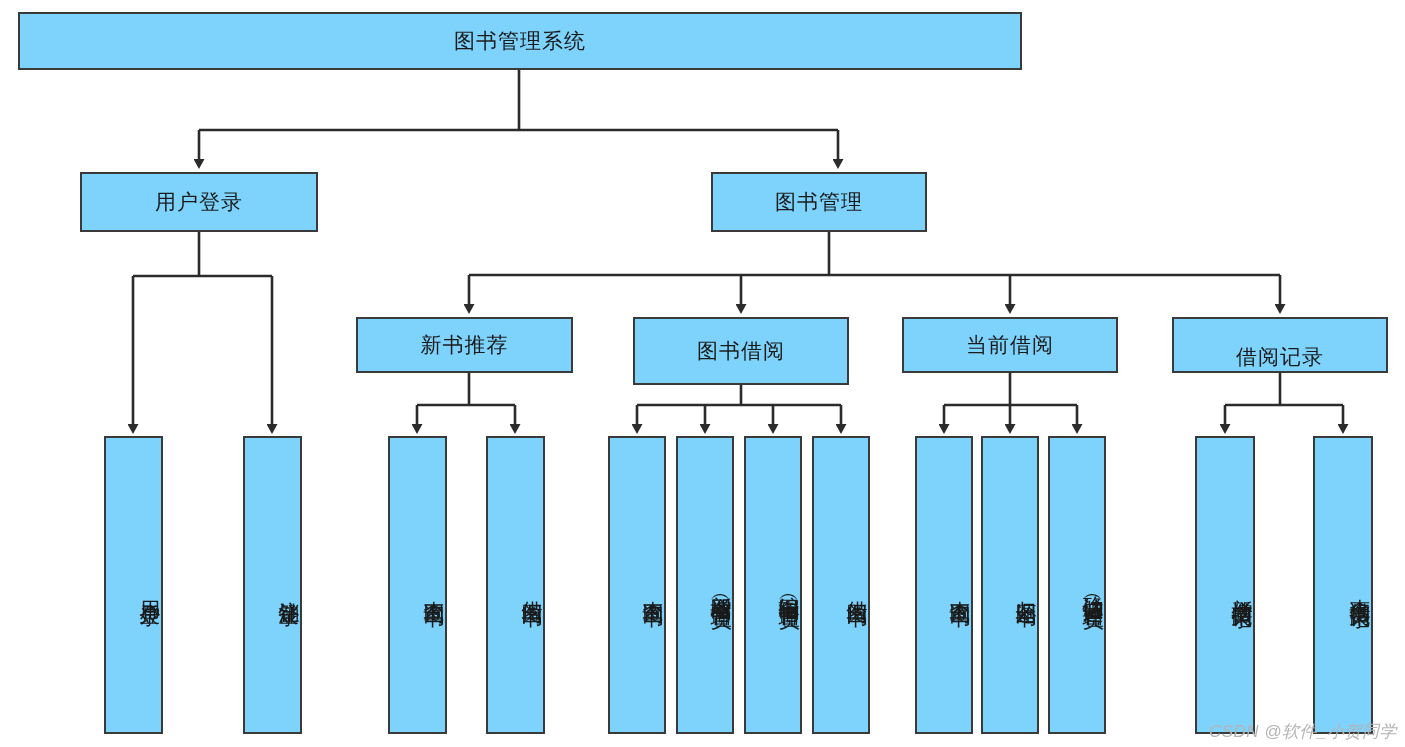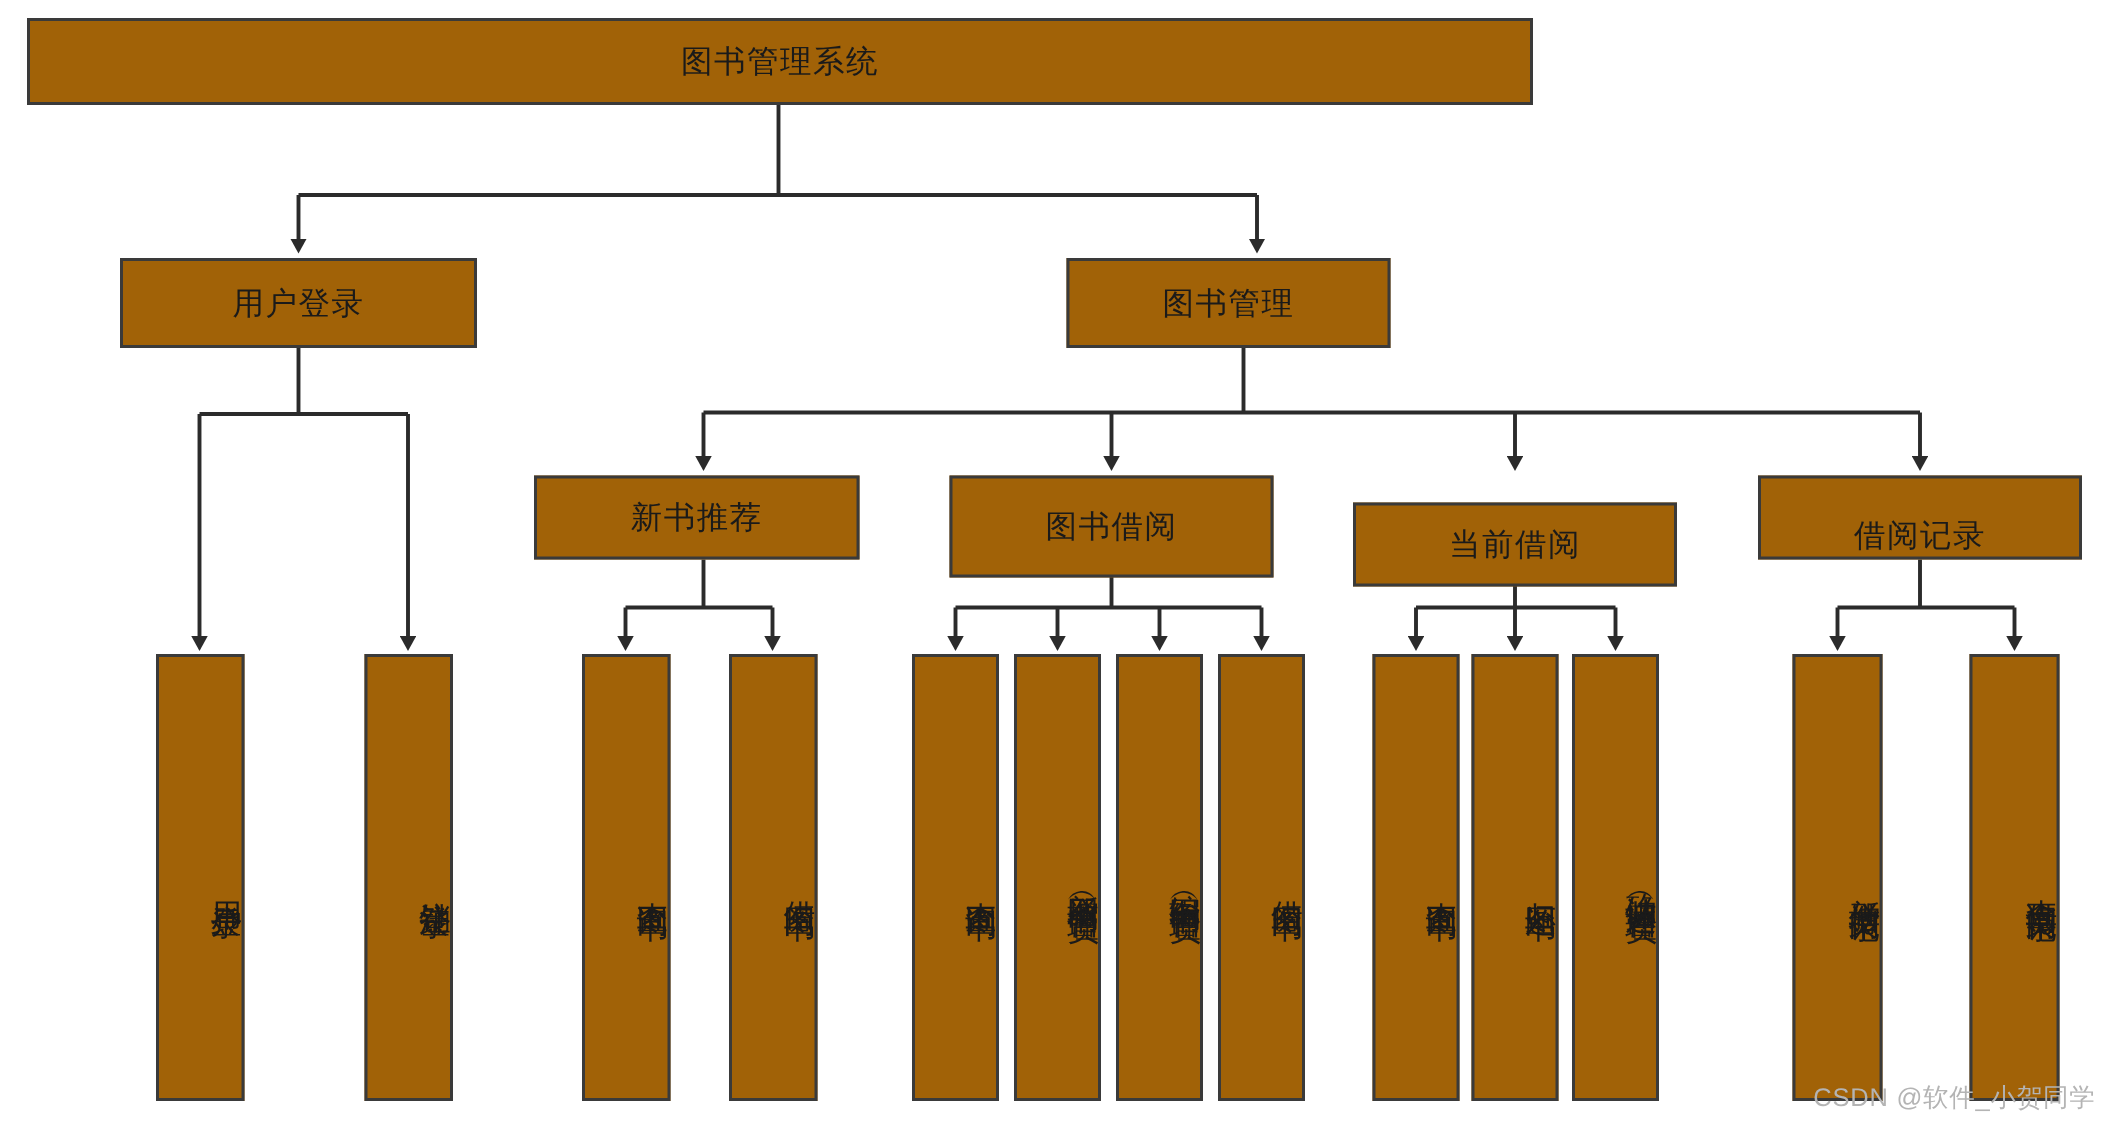--- a/index.html
+++ b/index.html
@@ -21,21 +21,21 @@
     position: absolute;
     left: 0;
     top: 0;
     width: 1405px;
     height: 747px;
   }
   .node {
     position: absolute;
     box-sizing: border-box;
     border: 2px solid #3a3a3a;
-    background: #a16207;
+    background: #7dd3fc;
     display: flex;
     align-items: center;
     justify-content: center;
     color: #1a1a1a;
   }
   .node.horizontal {
     font-size: 21px;
     letter-spacing: 1px;
   }
   .node.vertical {
@@ -57,20 +57,21 @@
     text-orientation: upright;
   }
   #watermark {
     position: absolute;
     right: 8px;
     bottom: 4px;
     font-size: 17px;
     color: #b4b4b4;
     letter-spacing: 0.5px;
     white-space: nowrap;
+    font-style: italic;
   }
 </style>
 </head>
 <body>
 
 <div id="canvas">
 
   <svg id="edges" viewBox="0 0 1405 747" xmlns="http://www.w3.org/2000/svg">
     <defs>
       <marker id="arrow" markerWidth="10" markerHeight="11" refX="1" refY="5.5" orient="auto" markerUnits="userSpaceOnUse">
@@ -131,21 +132,21 @@
   <div class="node horizontal" style="left:711px; top:172px; width:216px; height:60px;">
     <span class="lbl">图书管理</span>
   </div>
 
   <div class="node horizontal" style="left:356px; top:317px; width:217px; height:56px;">
     <span class="lbl">新书推荐</span>
   </div>
   <div class="node horizontal" style="left:633px; top:317px; width:216px; height:68px;">
     <span class="lbl">图书借阅</span>
   </div>
-  <div class="node horizontal" style="left:902px; top:335px; width:216px; height:56px;">
+  <div class="node horizontal" style="left:902px; top:317px; width:216px; height:56px;">
     <span class="lbl">当前借阅</span>
   </div>
   <div class="node horizontal" style="left:1172px; top:317px; width:216px; height:56px;align-items:flex-end;">
     <span class="lbl">借阅记录</span>
   </div>
 
   <div class="node vertical" style="left:104px; top:436px; width:59px; height:298px;">
     <span class="lbl">用户登录</span>
   </div>
   <div class="node vertical" style="left:243px; top:436px; width:59px; height:298px;">

